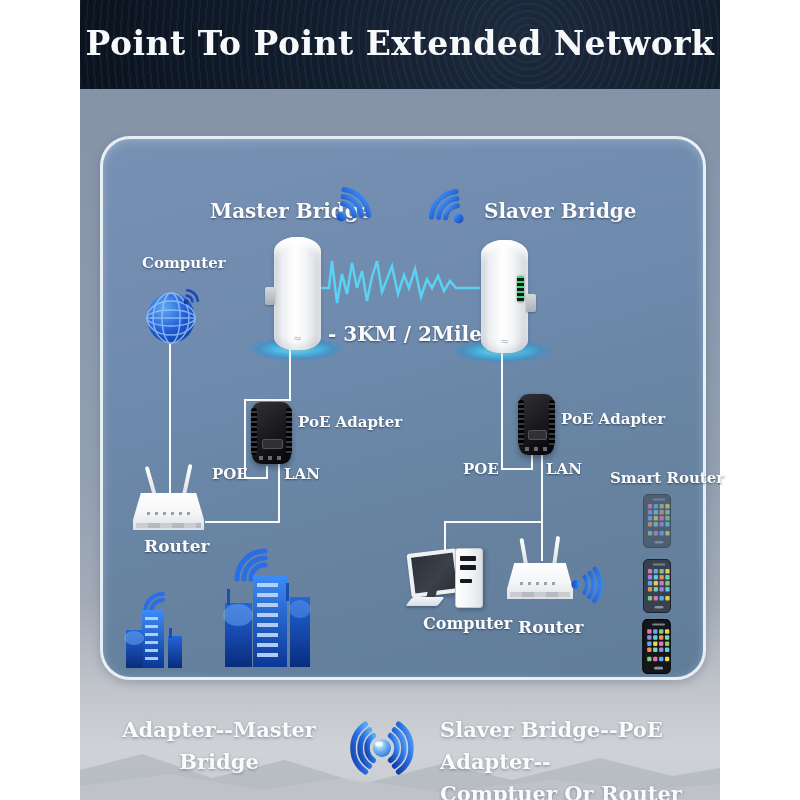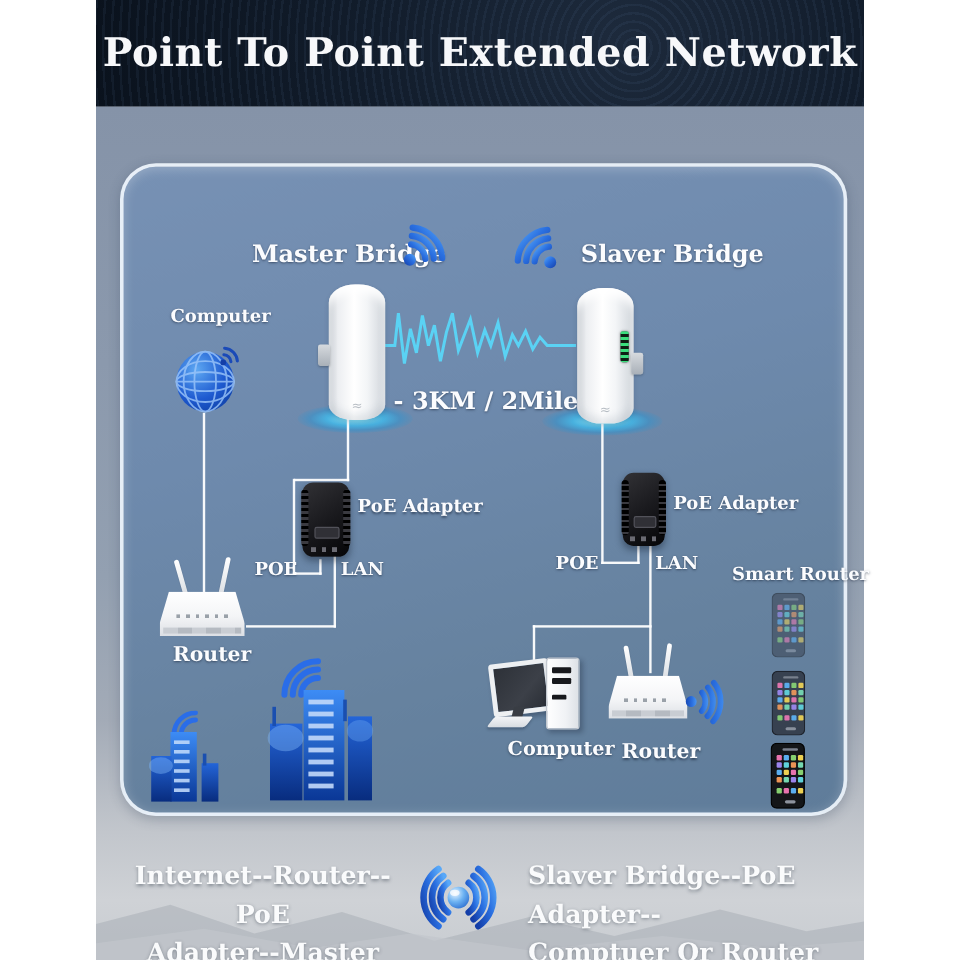--- a/index.html
+++ b/index.html
@@ -324,21 +324,20 @@
   <svg class="phone" style="left:643px;top:559px;opacity:.92;" width="28" height="54" viewBox="0 0 28 54">
     <rect x=".5" y=".5" width="27" height="53" rx="4.5" fill="#343c4a" stroke="#181c24"></rect>
     <use href="#appgrid" transform="scale(0.97,1)"></use>
   </svg>
   <svg class="phone" style="left:642px;top:619px;" width="29" height="55" viewBox="0 0 28 54">
     <rect x=".5" y=".5" width="27" height="53" rx="4.5" fill="#141619" stroke="#000"></rect>
     <use href="#appgrid" transform="scale(0.97,1)"></use>
   </svg>
 
   <div class="caption" style="left:100px;top:714px;width:238px;text-align:center;">
-    <div>Internet--Router--PoE</div>
     <div>Adapter--Master Bridge</div>
   </div>
 
   <svg class="abs" style="left:342px;top:708px;" width="80" height="80" viewBox="0 0 80 80">
     <g stroke="url(#wg)" stroke-width="5.5" fill="none" stroke-linecap="round">
       <path d="M 31.4 52.3 A 15 15 0 0 1 31.4 27.7"></path>
       <path d="M 27.4 58 A 22 22 0 0 1 27.4 22"></path>
       <path d="M 23.4 63.8 A 29 29 0 0 1 23.4 16.2"></path>
       <path d="M 48.6 27.7 A 15 15 0 0 1 48.6 52.3"></path>
       <path d="M 52.6 22 A 22 22 0 0 1 52.6 58"></path>

